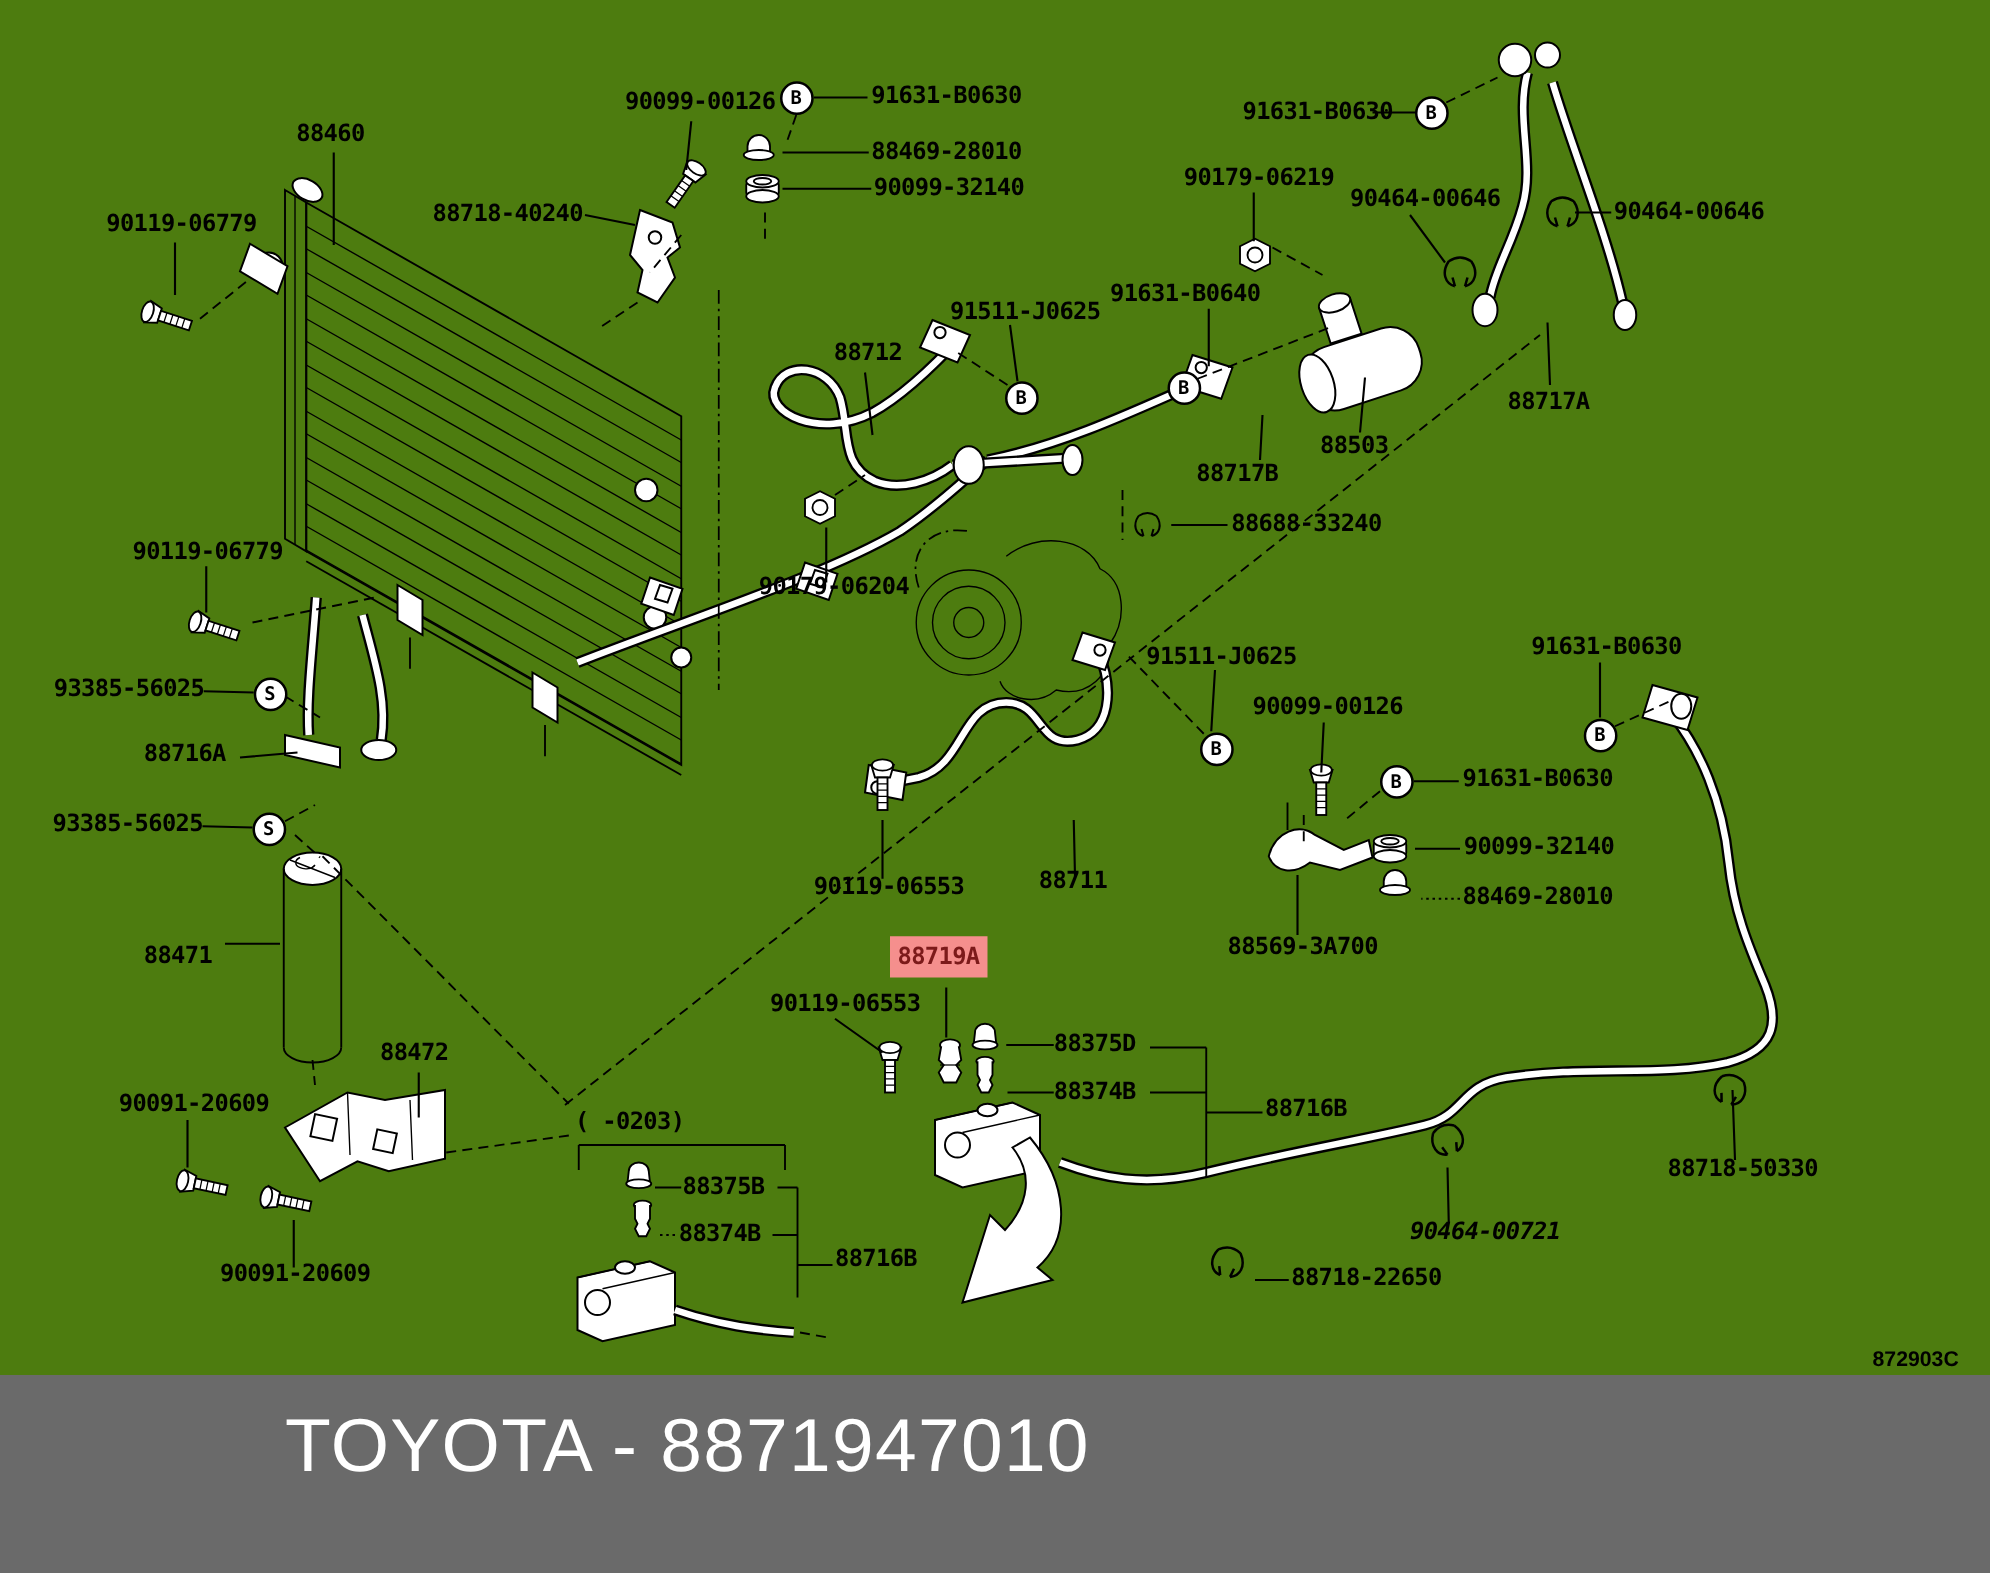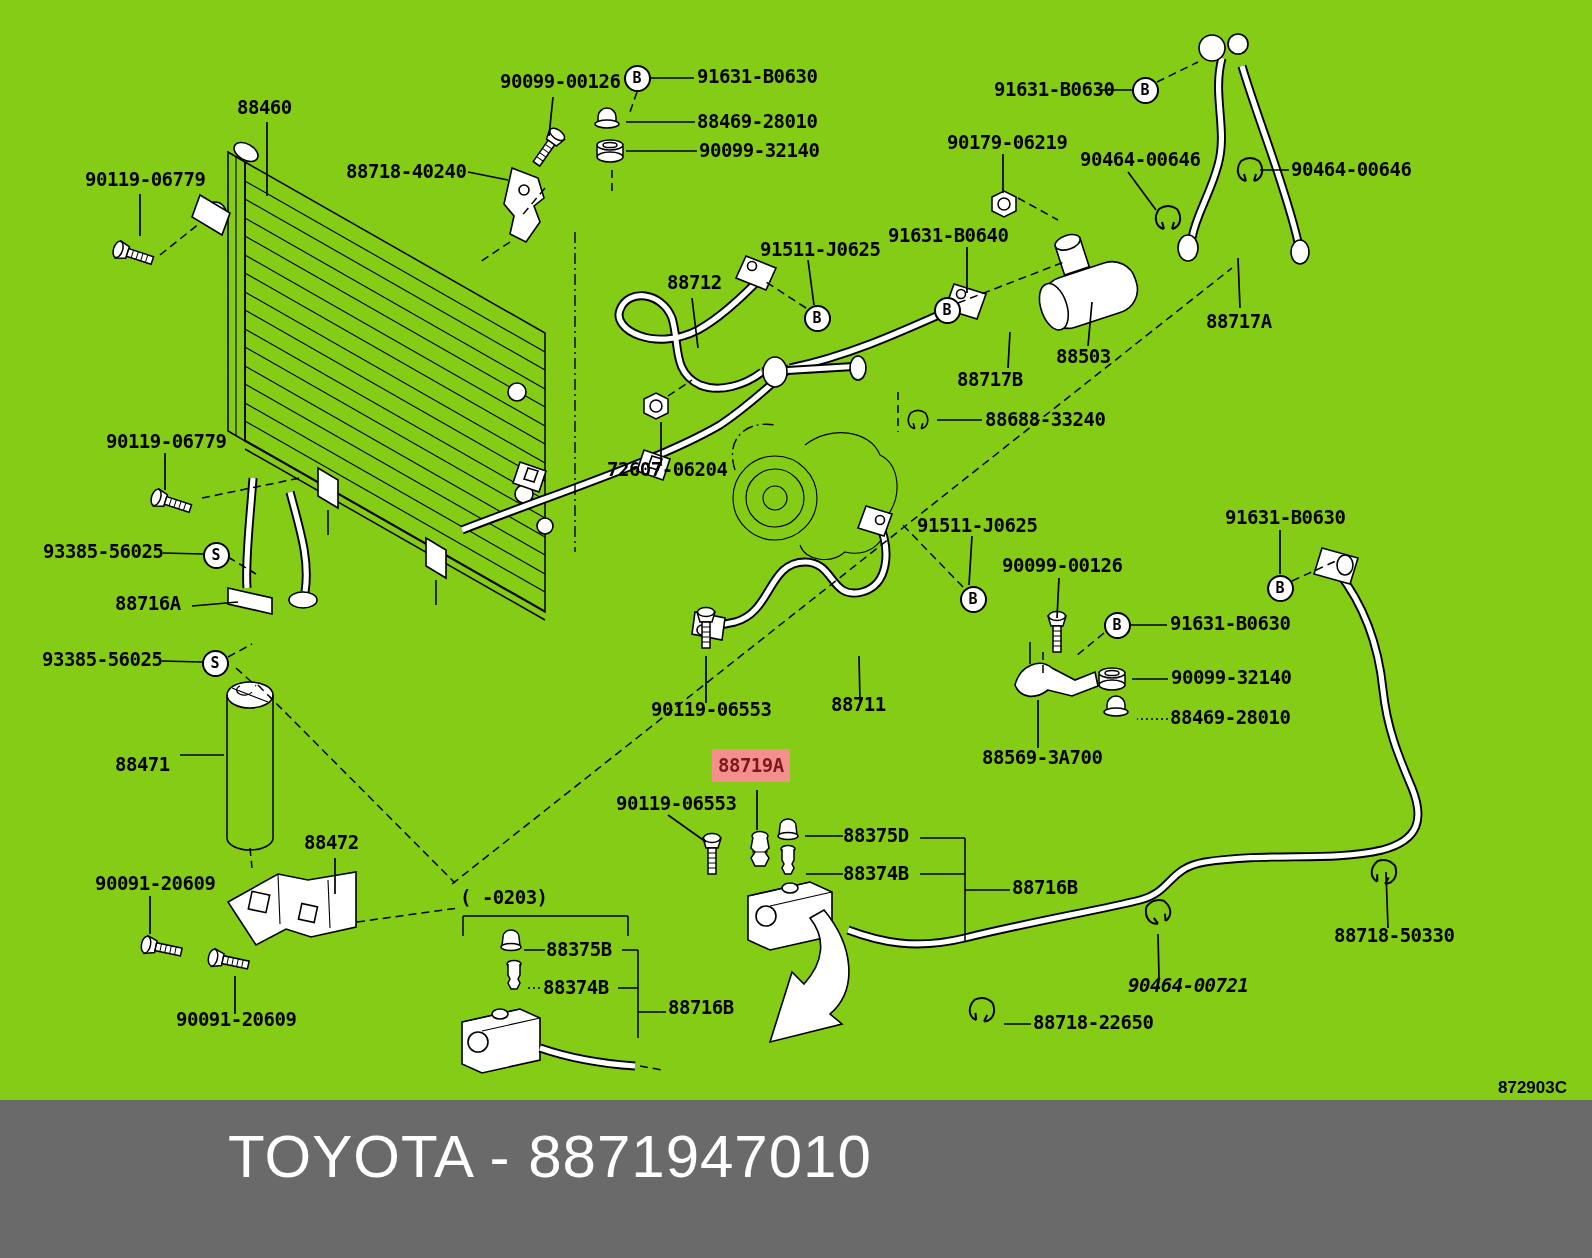--- a/index.html
+++ b/index.html
@@ -1,16 +1,16 @@
 <!DOCTYPE html>
 <html style="--hl-bg: #f58f8d; --hl-fg: #7c1a1a; --footer-bg: #6a6a6a; --footer-fg: #ffffff;"><head>
 <meta charset="utf-8">
 <style>
   html,body{margin:0;padding:0;background:#fff;}
-  .stage{position:relative;width:1592px;height:1258px;background:#84cc16;overflow:hidden;
+  .stage{position:relative;width:1592px;height:1258px;background:#4d7c0f;overflow:hidden;
          font-family:"DejaVu Sans Mono", monospace;}
   svg.art{position:absolute;left:0;top:0;}
   .ln{fill:none;stroke:#000;stroke-width:1.5;}
   .thin{fill:none;stroke:#000;stroke-width:1.1;}
   .lead{fill:none;stroke:#000;stroke-width:1.7;}
   .dash{fill:none;stroke:#000;stroke-width:1.5;stroke-dasharray:8 5;}
   .dots{fill:none;stroke:#000;stroke-width:1.5;stroke-dasharray:2 3;}
   .dashdot{fill:none;stroke:#000;stroke-width:1.4;stroke-dasharray:11 4 2 4;}
   .tubeO{fill:none;stroke:#000;stroke-width:9;}
   .tubeI{fill:none;stroke:#fff;stroke-width:5.2;}
@@ -282,21 +282,21 @@
       <div class="plabel" style="left: 994px; top: 80px;">91631-B0630</div>
       <div class="plabel" style="left: 947px; top: 133px;">90179-06219</div>
       <div class="plabel" style="left: 1080px; top: 150px;">90464-00646</div>
       <div class="plabel" style="left: 1291px; top: 160px;">90464-00646</div>
       <div class="plabel" style="left: 760px; top: 240px;">91511-J0625</div>
       <div class="plabel" style="left: 667px; top: 273px;">88712</div>
       <div class="plabel" style="left: 888px; top: 226px;">91631-B0640</div>
       <div class="plabel" style="left: 957px; top: 370px;">88717B</div>
       <div class="plabel" style="left: 1056px; top: 347px;">88503</div>
       <div class="plabel" style="left: 1206px; top: 312px;">88717A</div>
-      <div class="plabel" style="left: 607px; top: 460px;">72607-06204</div>
+      <div class="plabel" style="left: 607px; top: 460px;">90179-06204</div>
       <div class="plabel" style="left: 985px; top: 410px;">88688-33240</div>
       <div class="plabel" style="left: 106px; top: 432px;">90119-06779</div>
       <div class="plabel" style="left: 43px; top: 542px;">93385-56025</div>
       <div class="plabel" style="left: 115px; top: 594px;">88716A</div>
       <div class="plabel" style="left: 42px; top: 650px;">93385-56025</div>
       <div class="plabel" style="left: 115px; top: 755px;">88471</div>
       <div class="plabel" style="left: 917px; top: 516px;">91511-J0625</div>
       <div class="plabel" style="left: 1002px; top: 556px;">90099-00126</div>
       <div class="plabel" style="left: 1225px; top: 508px;">91631-B0630</div>
       <div class="plabel" style="left: 1170px; top: 614px;">91631-B0630</div>

